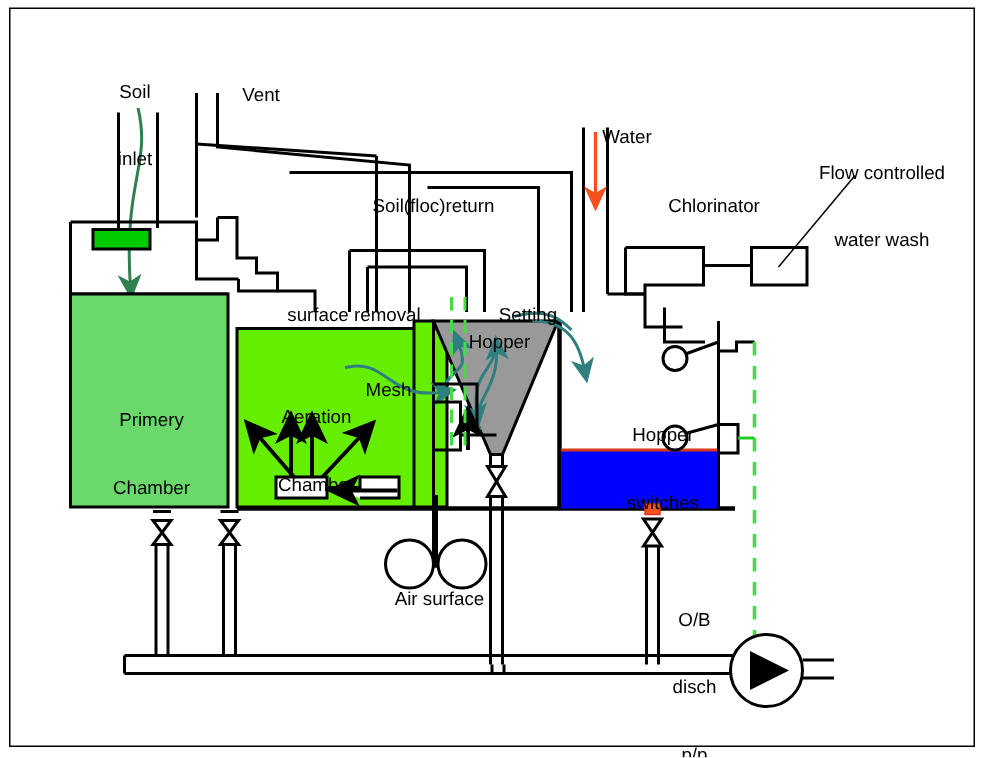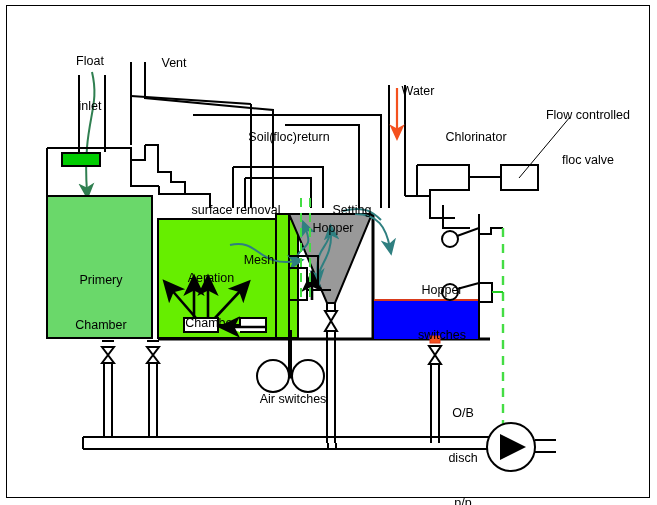--- a/index.html
+++ b/index.html
@@ -251,35 +251,35 @@
 
     <g>
       <circle cx="511" cy="447" r="24" fill="#ffffff" stroke="#000000" stroke-width="2"></circle>
       <polygon points="500,434 526,447 500,460" fill="#000000"></polygon>
       <path d="M535,440 L556,440" stroke="#000000" stroke-width="2" fill="none"></path>
       <path d="M535,452 L556,452" stroke="#000000" stroke-width="2" fill="none"></path>
     </g>
   </svg>
 
   <div class="lbl" style="left:62px; top:24px; width:56px;">
-    <div>Float</div>
+    <div>Soil</div>
     <div>inlet</div>
   </div>
 
   <div class="lbl" style="left:151px; top:56px; width:46px;">Vent</div>
 
   <div class="lbl" style="left:229px; top:130px; width:120px;">Soil(floc)return</div>
 
   <div class="lbl" style="left:363px; top:54px; width:110px;">
     <div>Water</div>
   </div>
 
   <div class="lbl" style="left:529px; top:78px; width:118px;">
     <div>Flow controlled</div>
-    <div>floc valve</div>
+    <div>water wash</div>
   </div>
 
   <div class="lbl" style="left:429px; top:130px; width:94px;">Chlorinator</div>
 
   <div class="lbl" style="left:179px; top:203px; width:114px;">surface removal</div>
 
   <div class="lbl" style="left:324px; top:203px; width:56px;">Setting</div>
 
   <div class="lbl" style="left:305px; top:221px; width:56px;">Hopper</div>
 
@@ -293,20 +293,20 @@
   <div class="lbl" style="left:168px; top:241px; width:86px;">
     <div>Aeration</div>
     <div>Chamber</div>
   </div>
 
   <div class="lbl" style="left:400px; top:253px; width:84px;">
     <div>Hopper</div>
     <div>switches</div>
   </div>
 
-  <div class="lbl" style="left:249px; top:392px; width:88px;">Air switches</div>
+  <div class="lbl" style="left:249px; top:392px; width:88px;">Air surface</div>
 
   <div class="lbl" style="left:434px; top:376px; width:58px;">
     <div>O/B</div>
     <div>disch</div>
     <div>p/p</div>
   </div>
 </div>
 
 </body></html>

